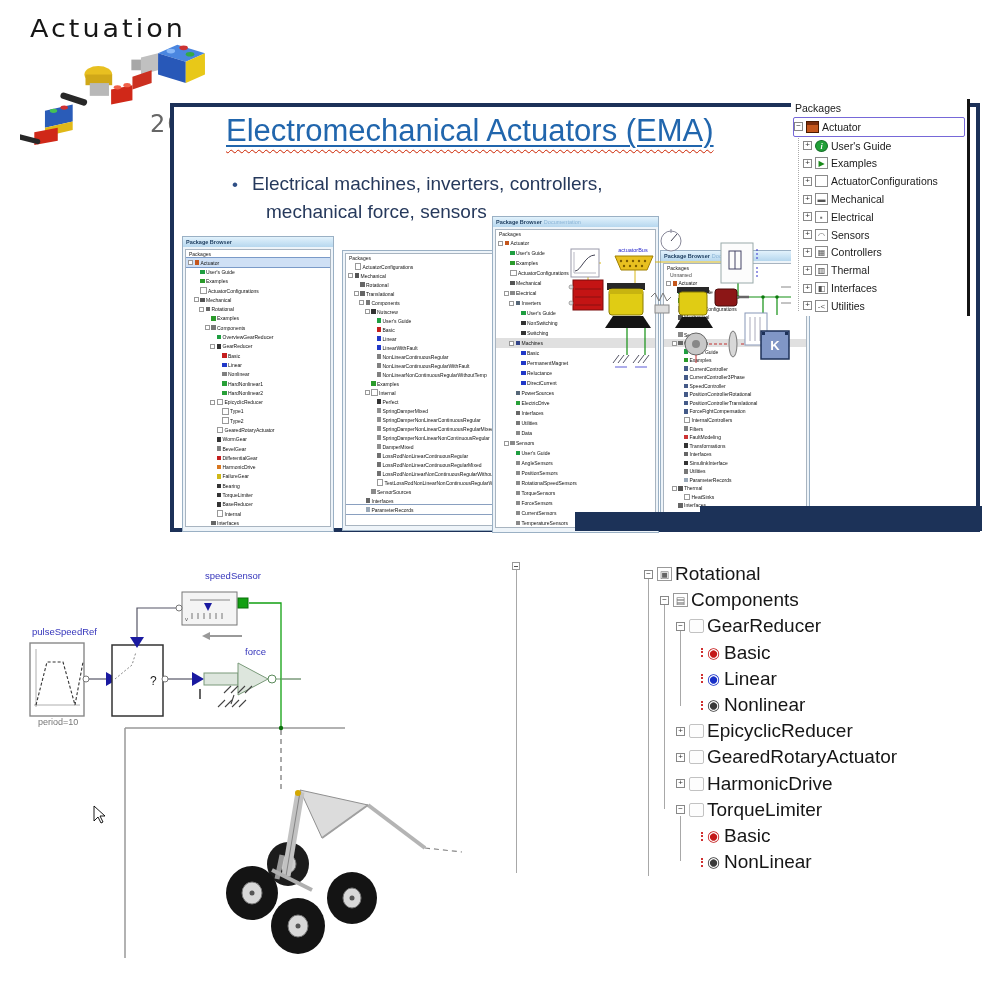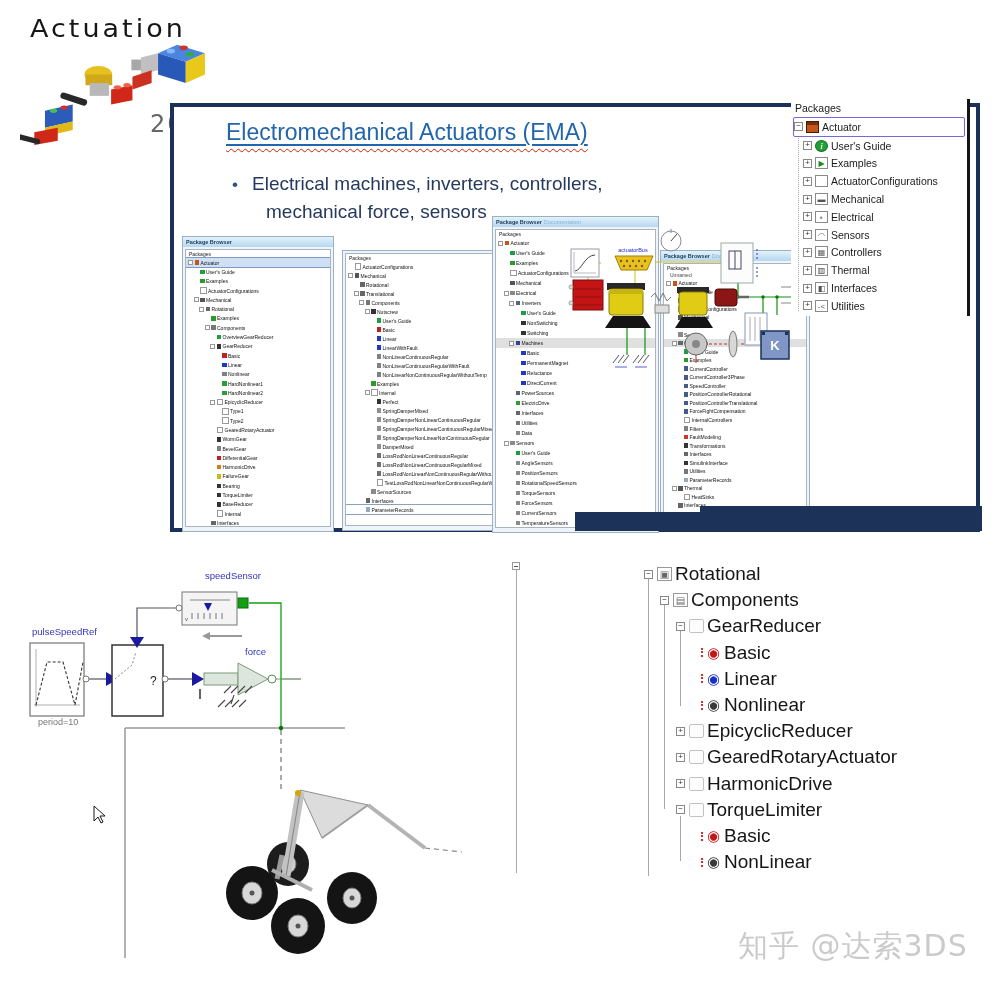--- a/index.html
+++ b/index.html
@@ -10,21 +10,21 @@
   .logo-main{position:absolute;left:18px;top:6px;width:210px;height:140px;}
   .logo-text{position:absolute;left:12px;top:6px;font-size:27px;letter-spacing:3px;color:#161616;
              font-family:"DejaVu Sans",sans-serif;transform:scaleY(.95);}
   .logo-bricks{position:absolute;left:2px;top:28px;}
   .logo-year{position:absolute;left:132px;top:104px;font-size:24px;color:#666;letter-spacing:2px;
              font-family:"DejaVu Sans",sans-serif;}
 
   
   .slide{position:absolute;left:170px;top:103px;width:810px;height:429px;box-sizing:border-box;
          border:4px solid #1c3158;background:#fff;z-index:2;}
-  .slide-title{position:absolute;left:52px;top:12px;font-size:23px;color:#2166ad;white-space:nowrap;}
+  .slide-title{position:absolute;left:52px;top:6px;font-size:31px;color:#2166ad;white-space:nowrap;}
   .t-underline{text-decoration:underline;text-decoration-thickness:2px;text-underline-offset:4px;}
   .t-wavy{text-decoration:underline wavy #cc2200;text-decoration-thickness:1px;text-underline-offset:8px;display:inline-block;}
   .slide-logo{position:absolute;left:616px;top:8px;width:110px;height:86px;}
   .slide-logo-text{position:absolute;left:18px;top:2px;font-size:13px;letter-spacing:1.5px;color:#1a1a1a;
                    font-family:"DejaVu Sans",sans-serif;}
   .slide-logo svg{position:absolute;left:6px;top:14px;}
   .slide-logo-year{position:absolute;left:70px;top:62px;font-size:12px;color:#777;letter-spacing:1px;
                    font-family:"DejaVu Sans",sans-serif;}
   .bullet{position:absolute;left:52px;top:66px;font-size:19px;color:#26395c;}
   .bdot{position:absolute;left:6px;top:2px;color:#2f4f86;font-size:17px;}
@@ -1114,14 +1114,13 @@
         <span class="blab">Basic</span>
       </div>
       <div class="brow" style="top: 850.2px; left: 692px;">
         <span class="bexp-sp"></span>
         <span class="rdash"></span>
         <span class="tico big ic-gear" style="color: rgb(58, 58, 58);">◉</span>
         <span class="blab">NonLinear</span>
       </div>
     </div>
 
-  <div class="watermark">知乎 @达索3DS</div>
 </div>
 
 </body></html>

